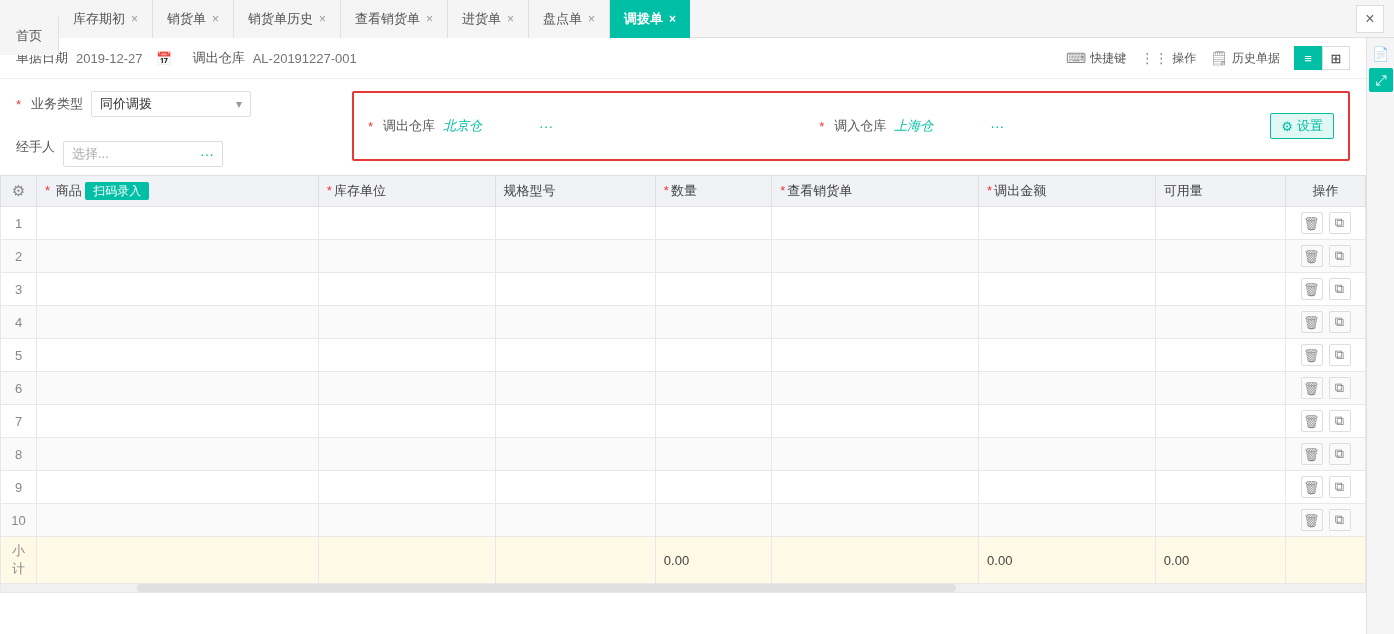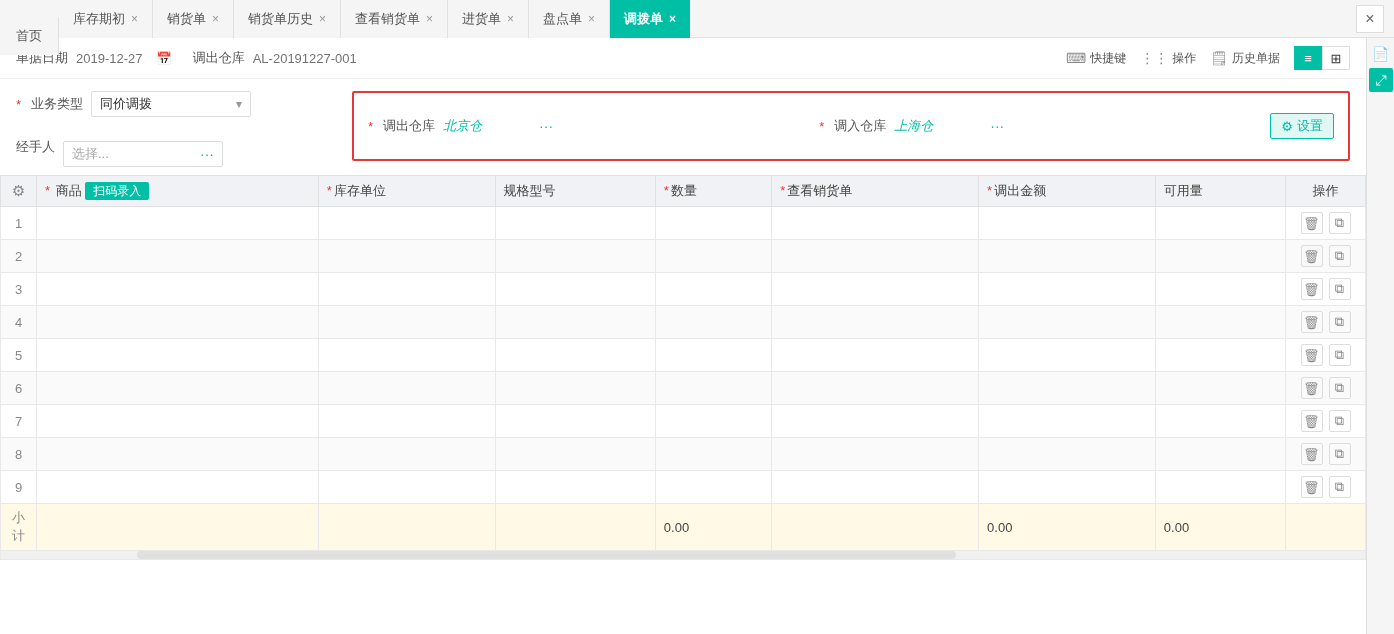--- a/index.html
+++ b/index.html
@@ -621,20 +621,36 @@
     <td></td>
     <td></td>
     <td></td>
     <td>
       <div class="action-cell">
         <div class="action-icon">🗑</div>
         <div class="action-icon">⧉</div>
       </div>
     </td>
   </tr>
+          <tr>
+    <td class="row-num">10</td>
+    <td></td>
+    <td></td>
+    <td></td>
+    <td></td>
+    <td></td>
+    <td></td>
+    <td></td>
+    <td>
+      <div class="action-cell">
+        <div class="action-icon">🗑</div>
+        <div class="action-icon">⧉</div>
+      </div>
+    </td>
+  </tr>
           <tr class="subtotal">
   <td class="subtotal-label">小计</td>
   <td></td>
   <td></td>
   <td></td>
   <td>0.00</td>
   <td></td>
   <td>0.00</td>
   <td>0.00</td>
   <td></td>

